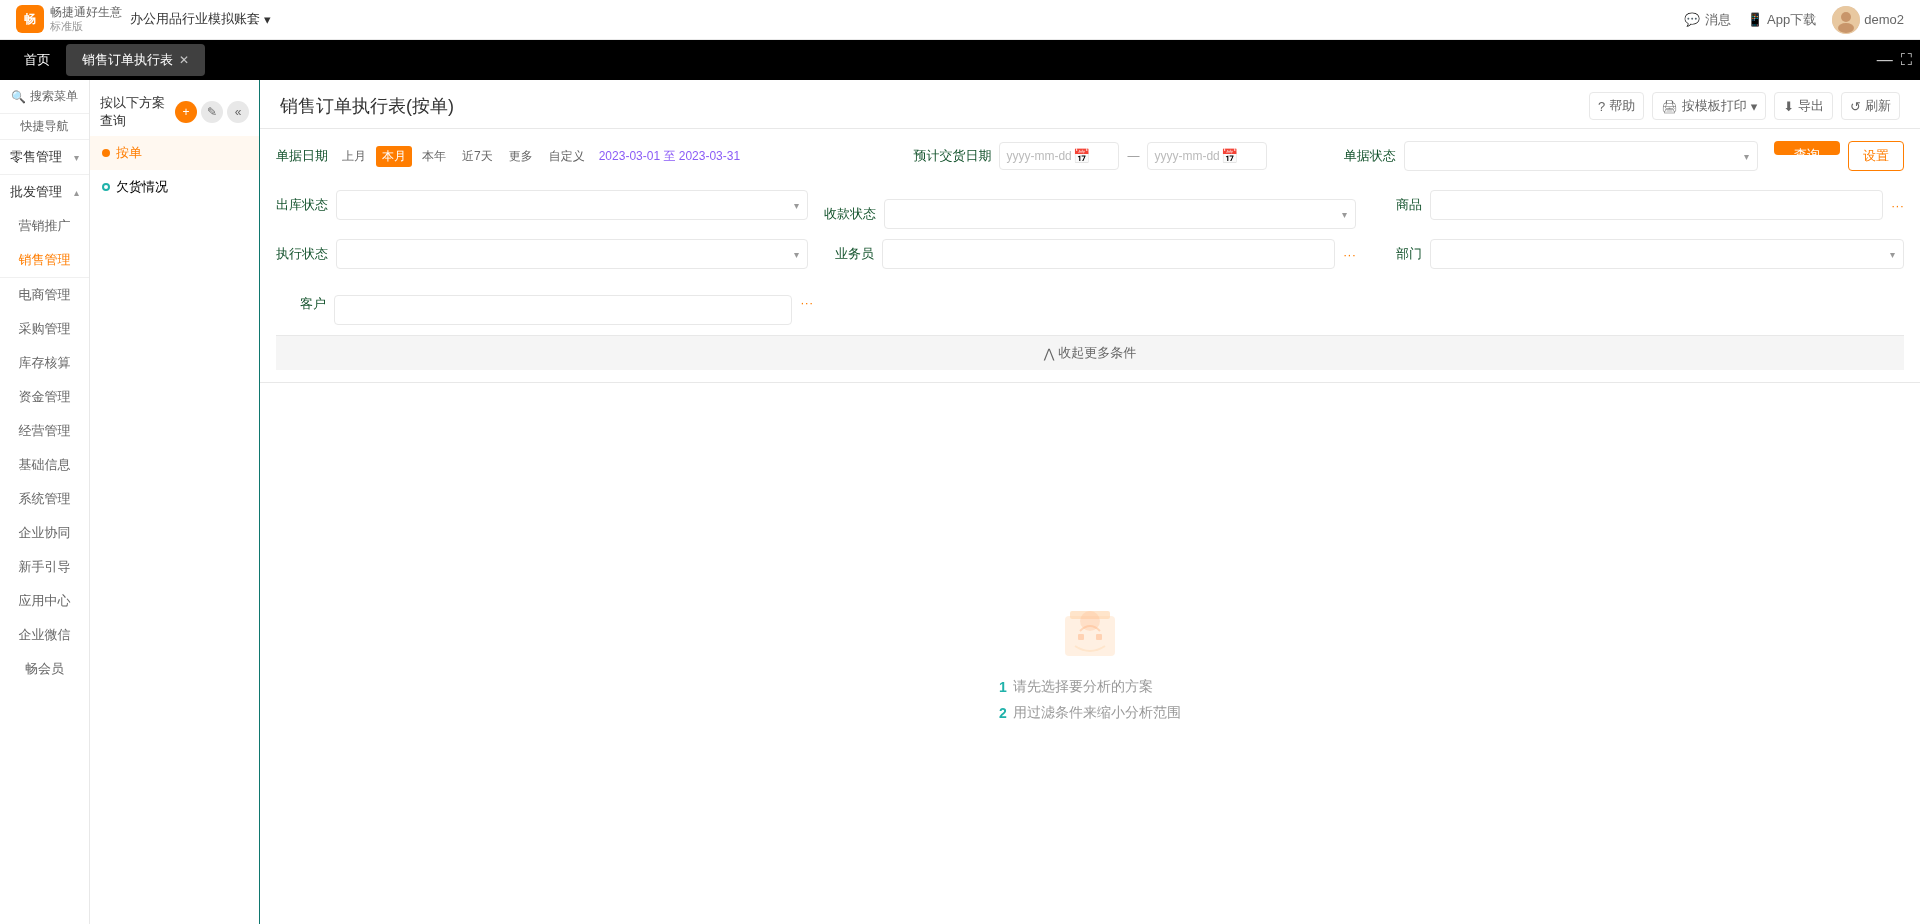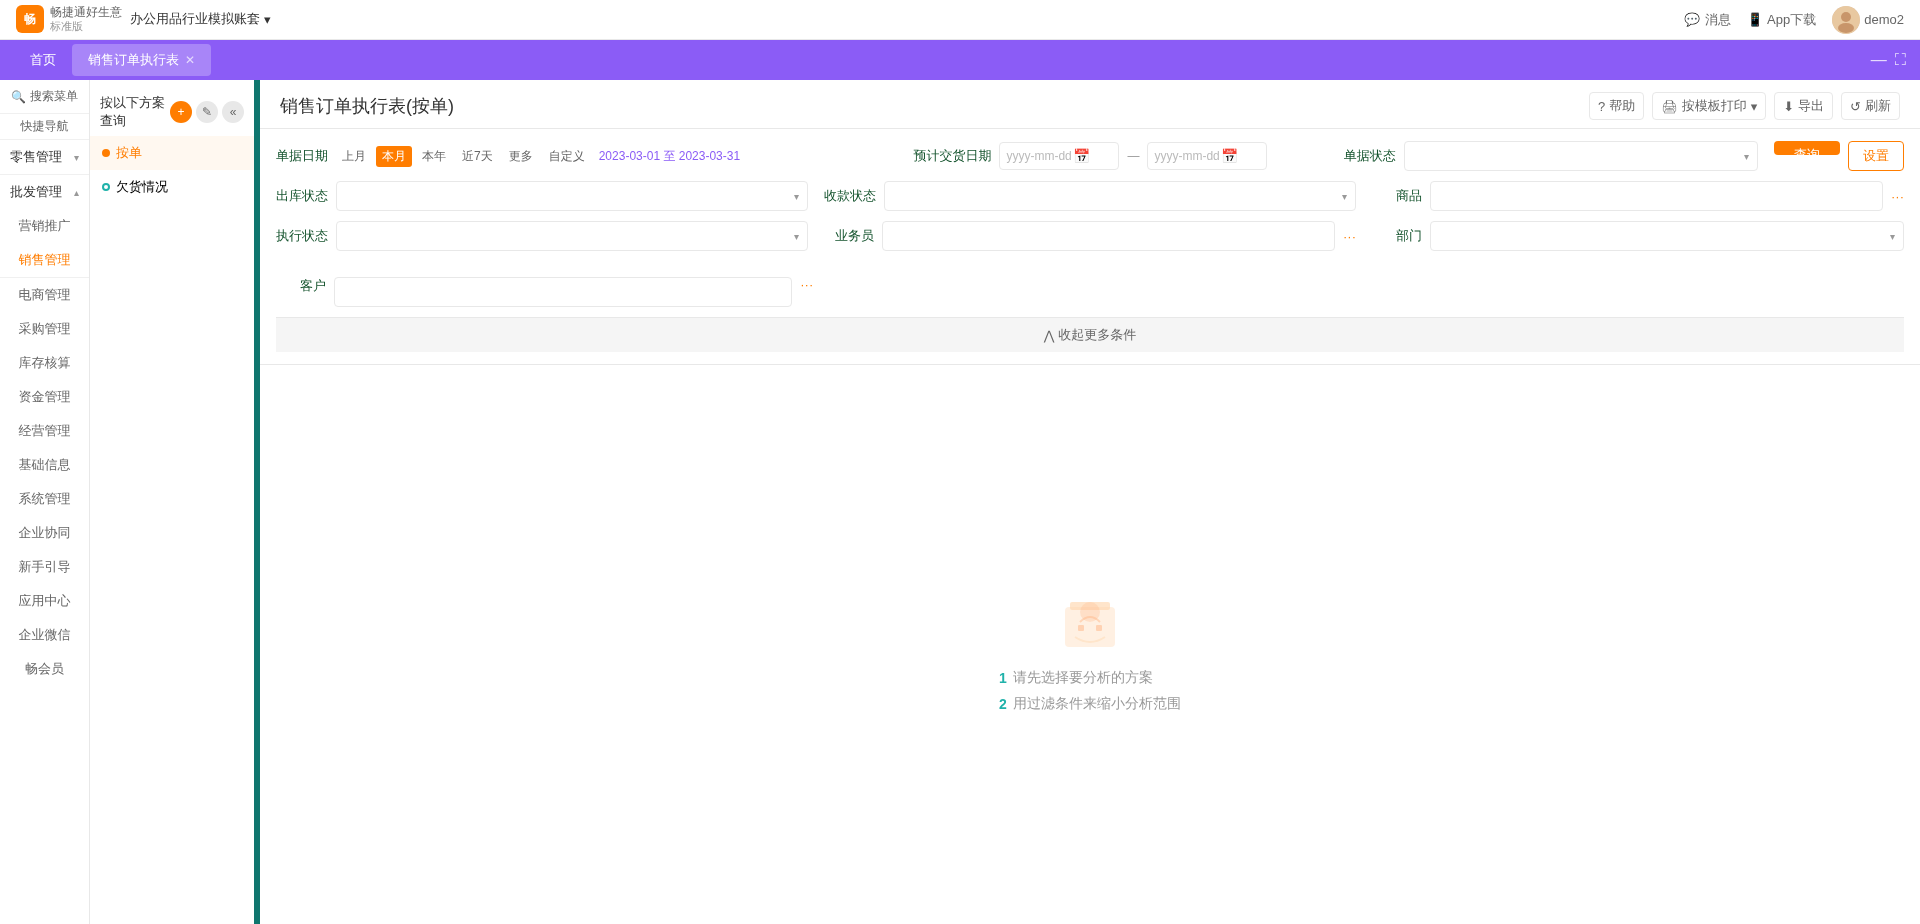--- a/index.html
+++ b/index.html
@@ -17,22 +17,22 @@
     .logo-icon span { color: #fff; font-size: 12px; font-weight: bold; }
     .logo-text { font-size: 12px; color: #666; line-height: 1.2; }
     .logo-sub { font-size: 11px; color: #999; }
     .breadcrumb-area { display: flex; align-items: center; gap: 4px; font-size: 13px; color: #333; }
     .top-bar-right { display: flex; align-items: center; gap: 16px; font-size: 13px; color: #666; }
     .top-bar-right .action-item { display: flex; align-items: center; gap: 4px; cursor: pointer; }
     .avatar { width: 28px; height: 28px; border-radius: 50%; background: #e0c9b0; display: flex; align-items: center; justify-content: center; overflow: hidden; }
 
     
     .tab-bar {
-      display: flex; align-items: center; background: #8b5cf6;
-      height: 40px; flex-shrink: 0; padding: 0 14px;
+      display: flex; align-items: center; background: #000000;
+      height: 40px; flex-shrink: 0; padding: 0 8px;
     }
     .tab-item {
       display: flex; align-items: center; gap: 6px;
       padding: 0 16px; height: 32px; border-radius: 4px;
       font-size: 13px; cursor: pointer; color: rgba(255,255,255,0.8);
     }
     .tab-item.active { background: rgba(255,255,255,0.25); color: #fff; font-weight: 500; }
     .tab-item.home { color: #fff; }
     .tab-close { font-size: 12px; color: rgba(255,255,255,0.7); cursor: pointer; }
     .tab-bar-actions { margin-left: auto; display: flex; gap: 8px; }
@@ -68,21 +68,21 @@
       padding: 8px 10px; font-size: 13px; color: #666;
       cursor: pointer; text-align: center;
     }
     .sidebar-item.active { color: #ff7d00; }
 
     
     .content { flex: 1; display: flex; overflow: hidden; }
 
     
     .left-panel {
-      width: 170px; background: #fff; border-right: 6px solid #0f766e;
+      width: 170px; background: #fff; border-right: 1px solid #0f766e;
       padding: 8px 0; flex-shrink: 0;
     }
     .left-panel-header {
       display: flex; align-items: center; justify-content: space-between;
       padding: 6px 10px; font-size: 13px; color: #333;
     }
     .left-panel-actions { display: flex; gap: 4px; }
     .panel-btn { width: 22px; height: 22px; border-radius: 50%; border: none; cursor: pointer; display: flex; align-items: center; justify-content: center; font-size: 12px; }
     .panel-btn.add { background: #ff7d00; color: #fff; }
     .panel-btn.edit { background: #e8e8e8; color: #666; }
@@ -383,21 +383,21 @@
         </div>
 
         <div class="filter-row">
           <div style="flex:1;display:flex;align-items:center;gap:8px;">
             <span class="seg-label">出库状态</span>
             <div class="filter-select-wrapper">
               <select><option></option></select>
               <span class="caret">▾</span>
             </div>
           </div>
-          <div style="flex:1;display:flex;align-items:center;gap:8px;">
+          <div style="flex:1;display:flex;align-items:center;gap:8px;margin-top:18px;">
             <span class="seg-label">收款状态</span>
             <div class="filter-select-wrapper">
               <select><option></option></select>
               <span class="caret">▾</span>
             </div>
           </div>
           <div style="flex:1;display:flex;align-items:center;gap:8px;">
             <span class="seg-label">商品</span>
             <input class="filter-input" type="text" style="flex: 1 1 0%;">
             <span class="more-icon">···</span>

